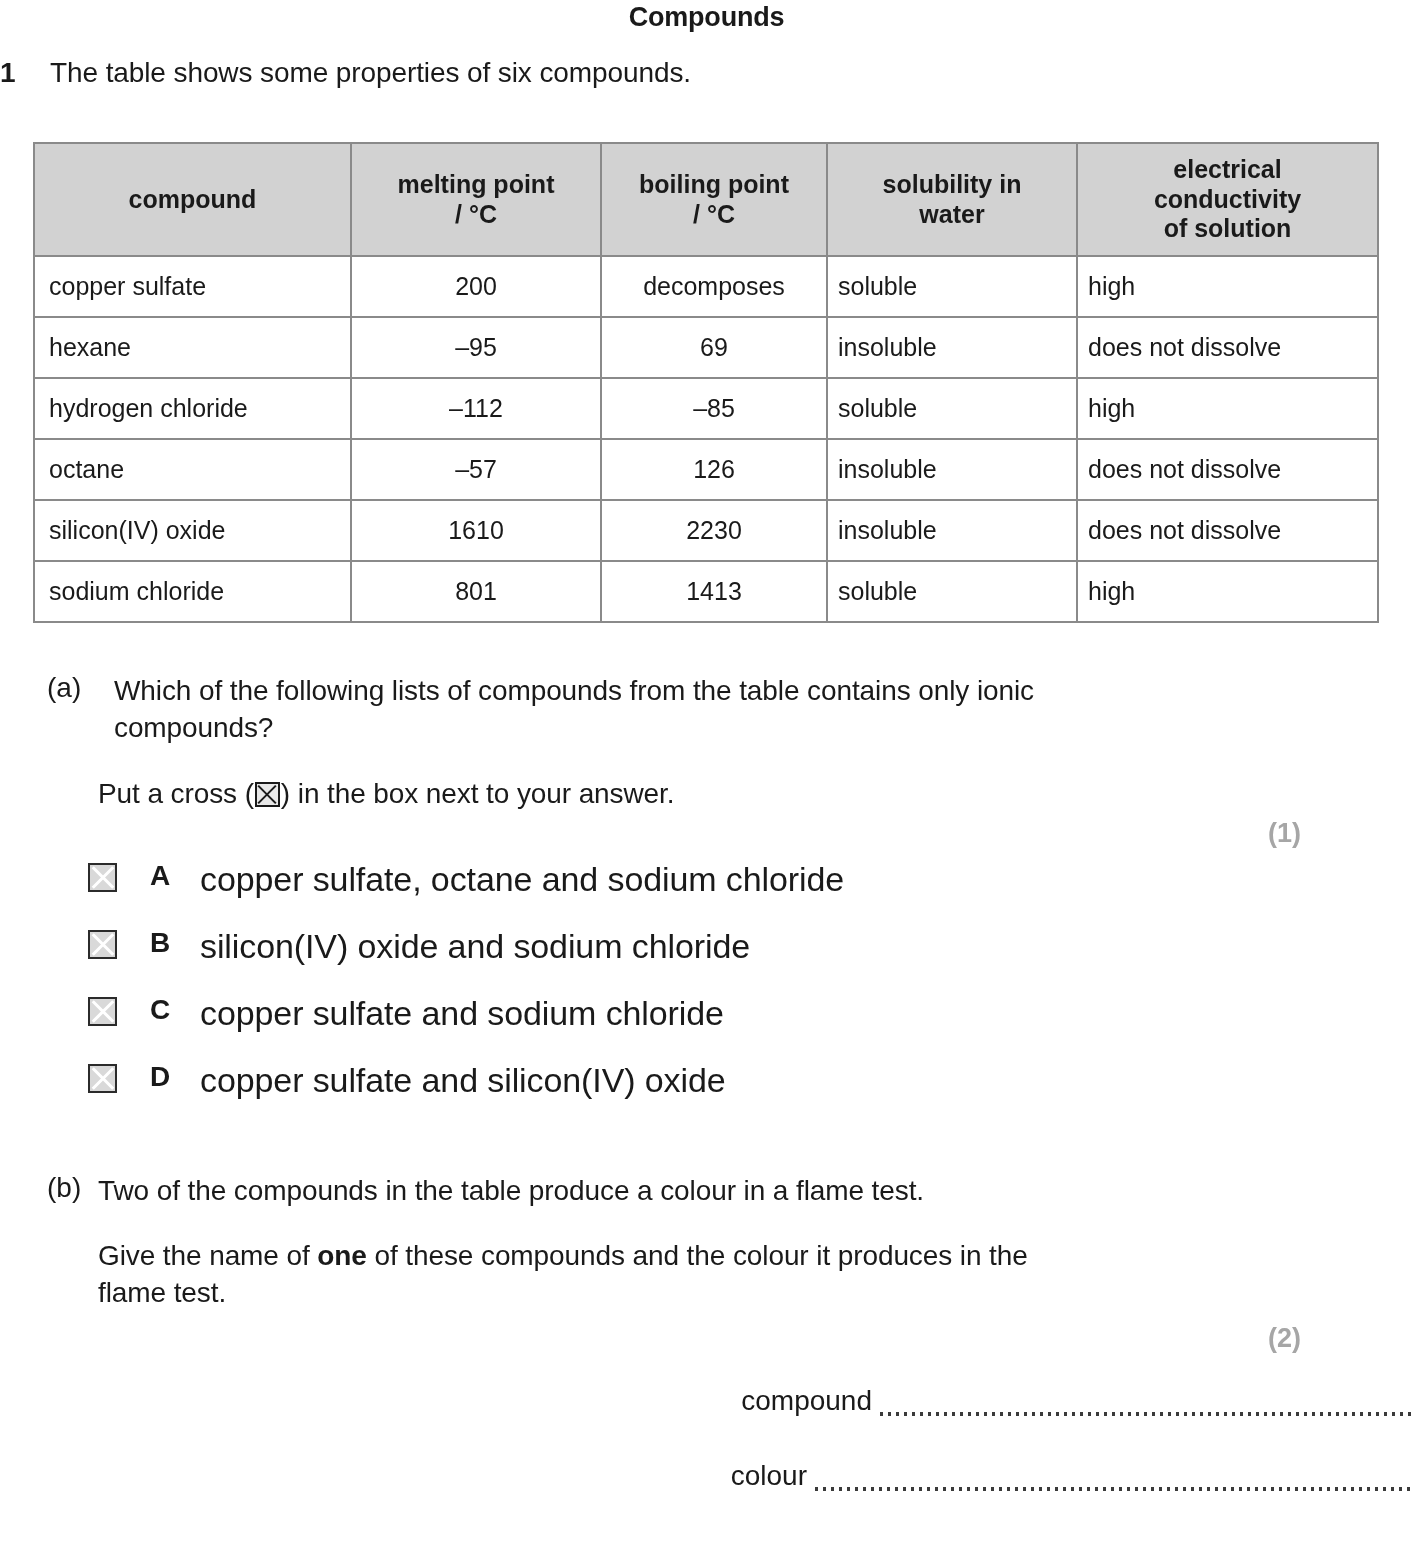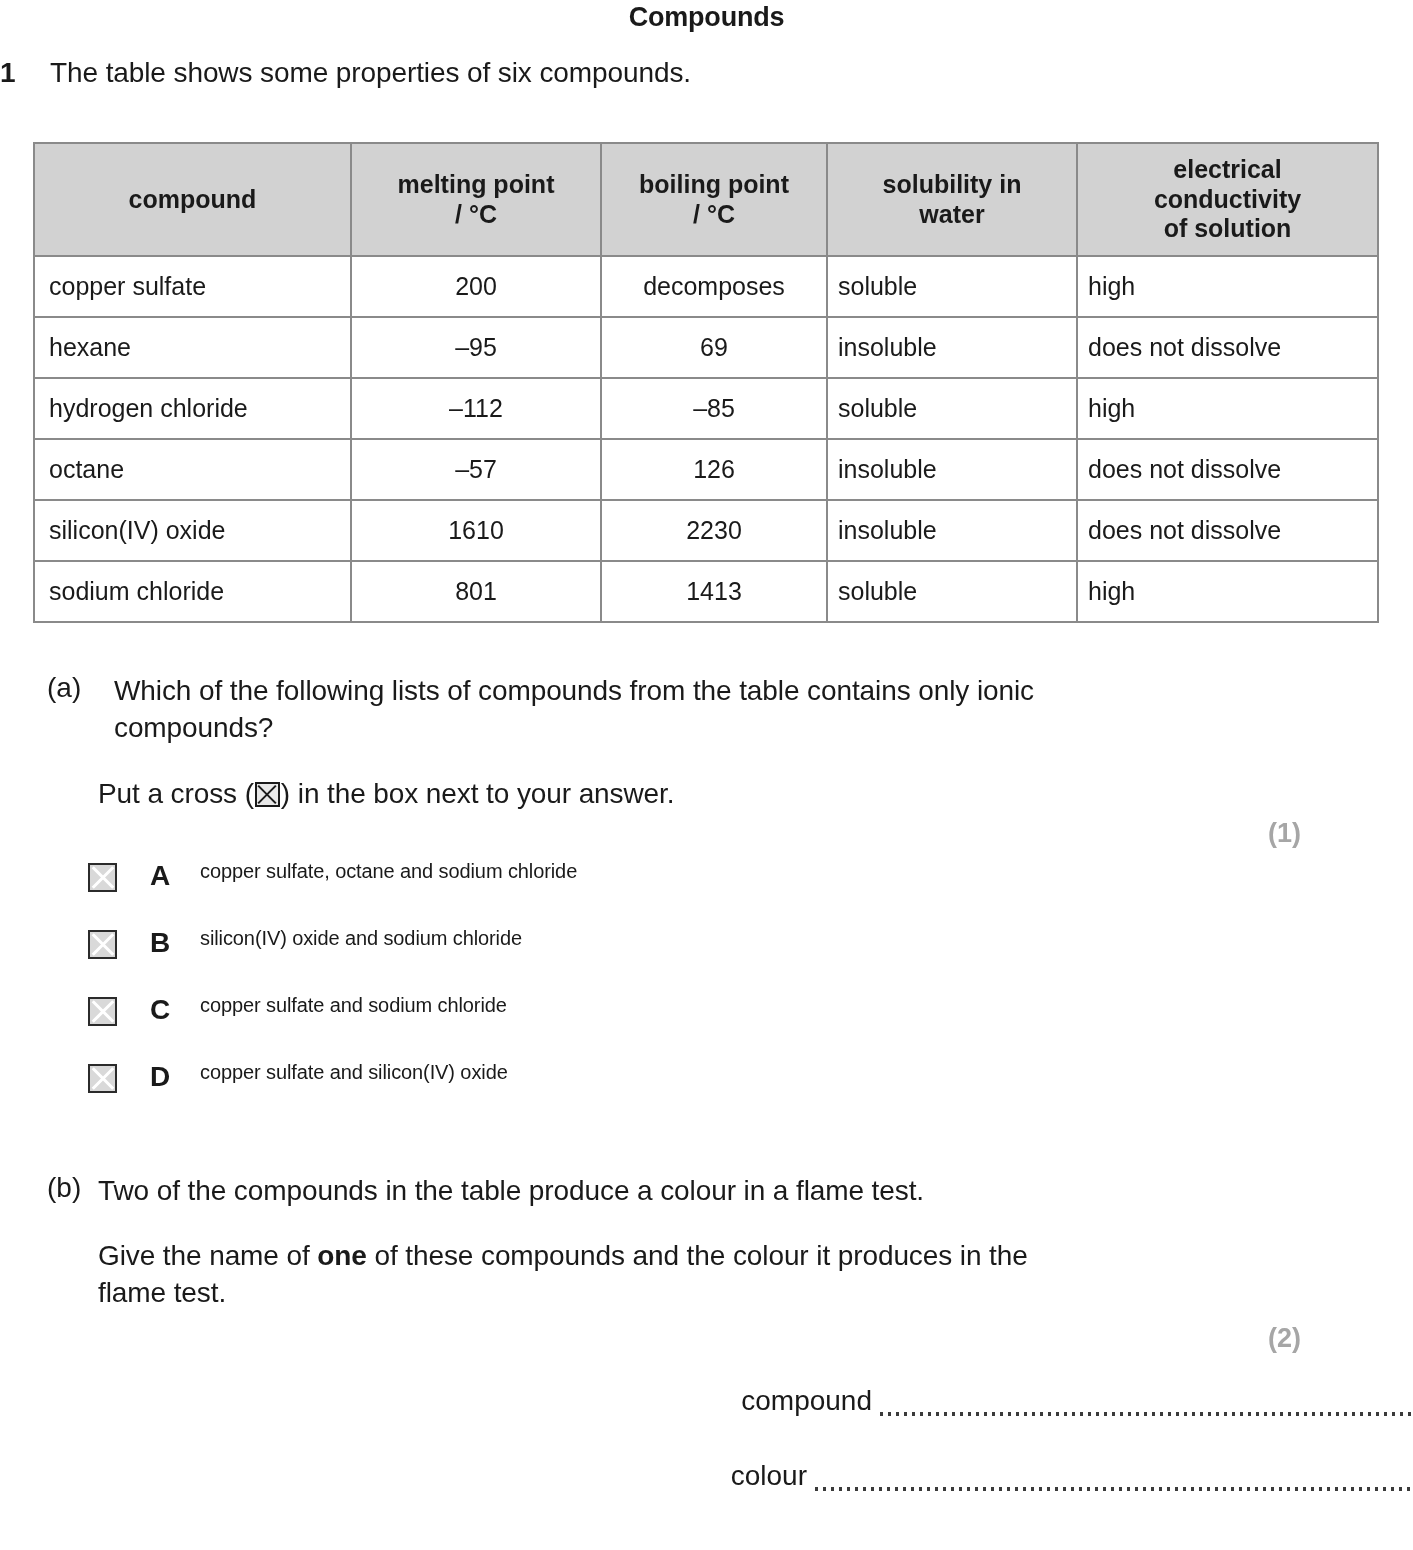--- a/index.html
+++ b/index.html
@@ -158,21 +158,21 @@
     position: absolute;
     left: 150px;
     top: 0;
     font-size: 28px;
     font-weight: bold;
   }
   .opt-text {
     position: absolute;
     left: 200px;
     top: 0;
-    font-size: 20px;
+    font-size: 34px;
     letter-spacing: -0.1px;
   }
 
   
   .answer-line {
     position: absolute;
     height: 40px;
   }
   .answer-label {
     position: absolute;

